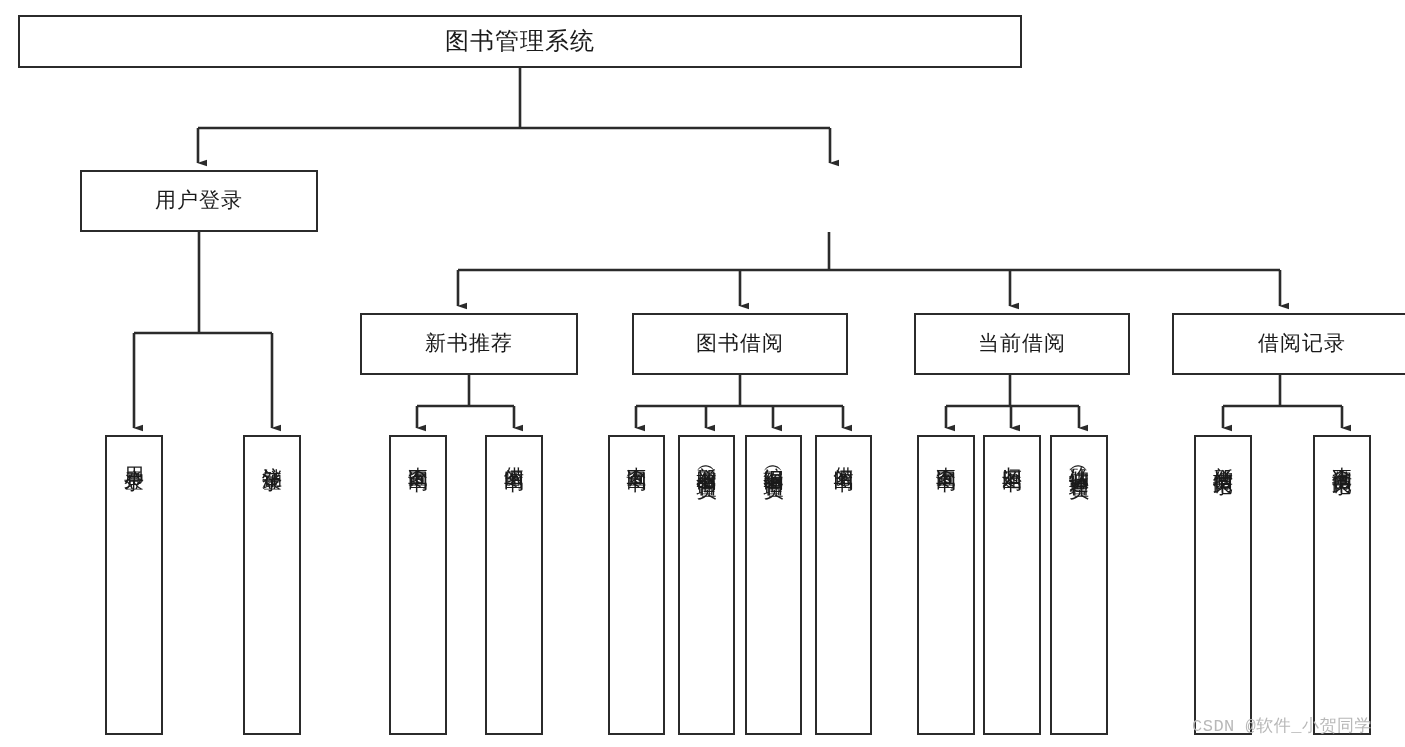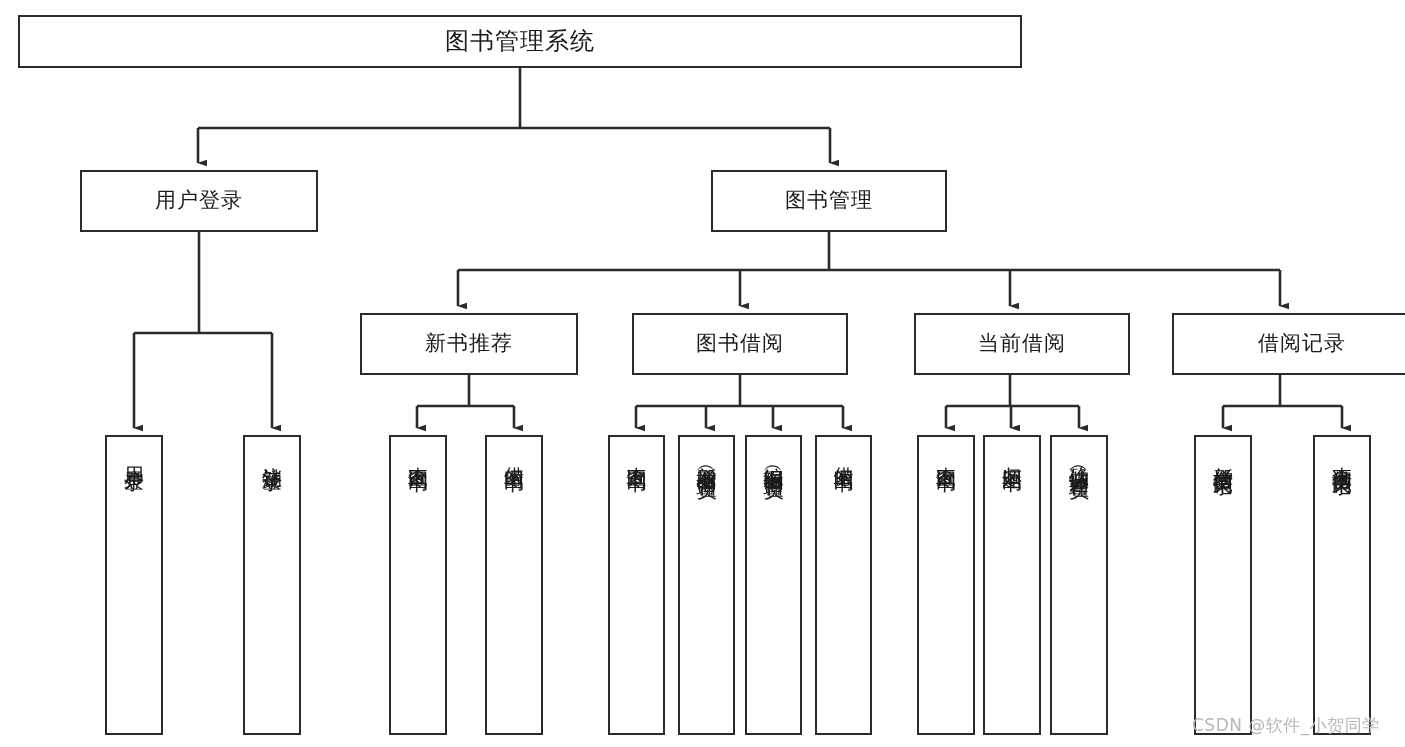--- a/index.html
+++ b/index.html
@@ -126,23 +126,20 @@
     </g>
   </svg>
 
   <div class="node horizontal root" style="left:18px; top:15px; width:1004px; height:53px;">
     <span>图书管理系统</span>
   </div>
 
   <div class="node horizontal" style="left:80px; top:170px; width:238px; height:62px;">
     <span>用户登录</span>
   </div>
-  <div class="node horizontal" style="left:711px; top:170px; width:236px; height:62px;">
-    <span>图书管理</span>
-  </div>
 
   <div class="node horizontal" style="left:632px; top:313px; width:216px; height:62px;">
     <span>图书借阅</span>
   </div>
   <div class="node horizontal" style="left:360px; top:313px; width:218px; height:62px;">
     <span>新书推荐</span>
   </div>
   <div class="node horizontal" style="left:902px; top:313px; width:216px; height:62px;margin-left:12px;">
     <span>当前借阅</span>
   </div>
@@ -187,15 +184,15 @@
     <span class="vlabel">确认归还（管理员）</span>
   </div>
 
   <div class="node vertical" style="left:1194px; top:435px; width:58px; height:300px;">
     <span class="vlabel">新增借阅记录</span>
   </div>
   <div class="node vertical" style="left:1313px; top:435px; width:58px; height:300px;">
     <span class="vlabel">查询借阅记录</span>
   </div>
 
-  <div class="watermark" style="left:1192px; top:714px;">CSDN @软件_小贺同学</div>
+  <div class="watermark" style="left:1192px; top:714px;font-family:Liberation Mono, monospace;">CSDN @软件_小贺同学</div>
 
 </div>
 
 </body></html>

